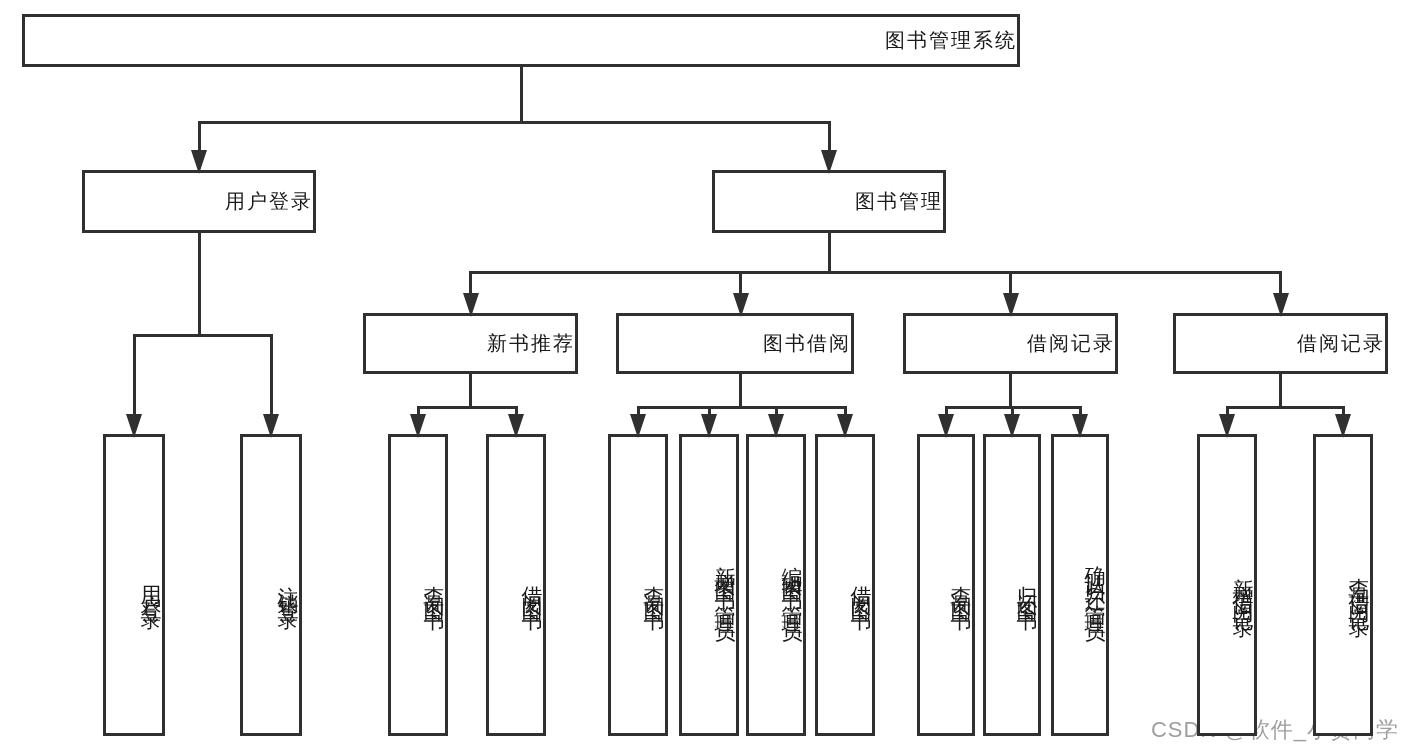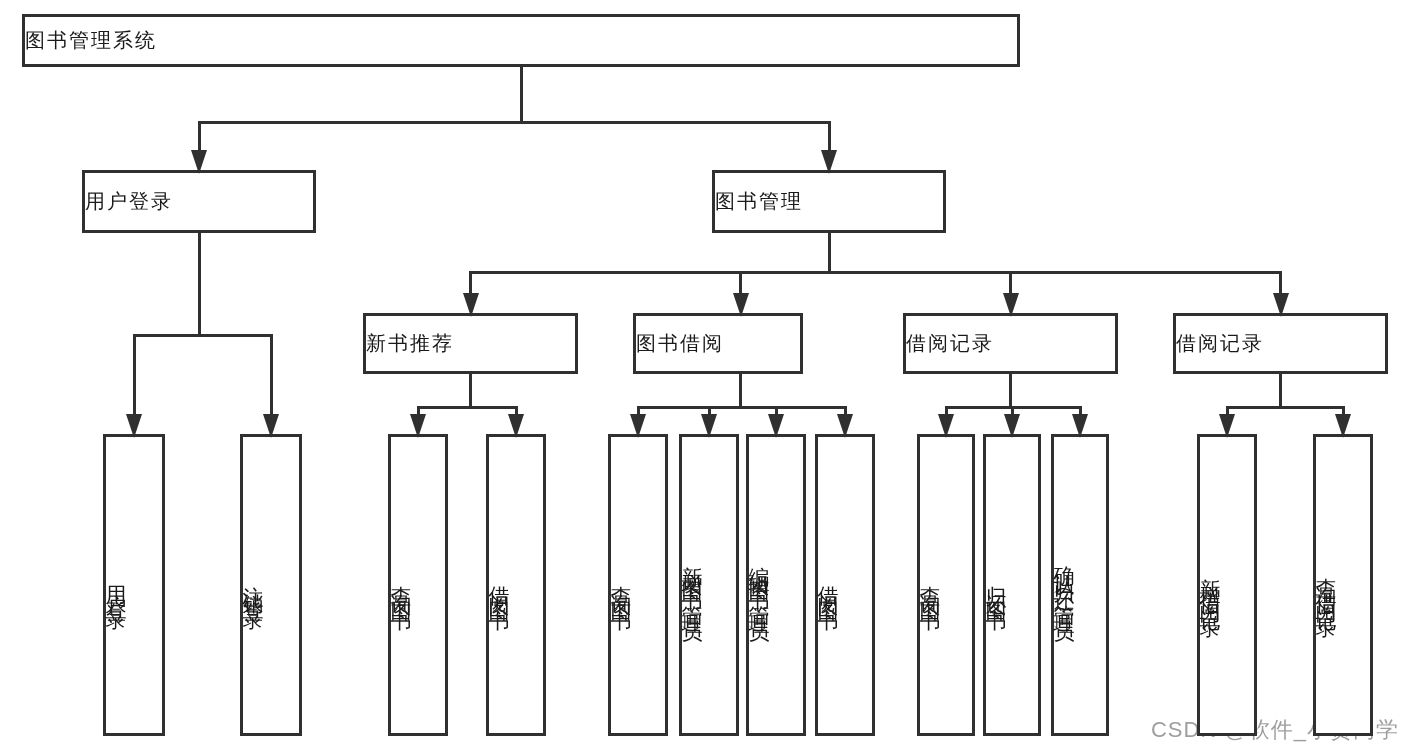--- a/index.html
+++ b/index.html
@@ -16,21 +16,21 @@
     overflow: hidden;
   }
   .node {
     position: absolute;
     box-sizing: border-box;
     border: 3px solid var(--line, #303030);
     background: var(--fill, #ffffff);
     color: var(--text, #1a1a1a);
     display: flex;
     align-items: center;
-    justify-content: flex-start;
+    justify-content: flex-end;
     font-size: 20px;
     letter-spacing: 2px;
     white-space: nowrap;
   }
   .node .node-label { display: inline-block; }
   .node.vertical .node-label {
     writing-mode: vertical-rl;
     text-orientation: mixed;
     font-size: 21px;
     line-height: 1;
@@ -71,21 +71,21 @@
     </div>
     <div class="node" style="left: 82px; top: 170px; width: 234px; height: 63px;">
       <span class="node-label">用户登录</span>
     </div>
     <div class="node" style="left: 712px; top: 170px; width: 234px; height: 63px;">
       <span class="node-label">图书管理</span>
     </div>
     <div class="node" style="left: 363px; top: 313px; width: 215px; height: 61px;">
       <span class="node-label">新书推荐</span>
     </div>
-    <div class="node" style="left: 633px; top: 313px; width: 170px; height: 61px;">
+    <div class="node" style="left: 616px; top: 313px; width: 238px; height: 61px;">
       <span class="node-label">图书借阅</span>
     </div>
     <div class="node" style="left: 903px; top: 313px; width: 215px; height: 61px;">
       <span class="node-label">借阅记录</span>
     </div>
     <div class="node" style="left: 1173px; top: 313px; width: 215px; height: 61px;">
       <span class="node-label">借阅记录</span>
     </div>
     <div class="node vertical" style="left: 103px; top: 434px; width: 62px; height: 302px;">
       <span class="node-label">用户登录</span>

